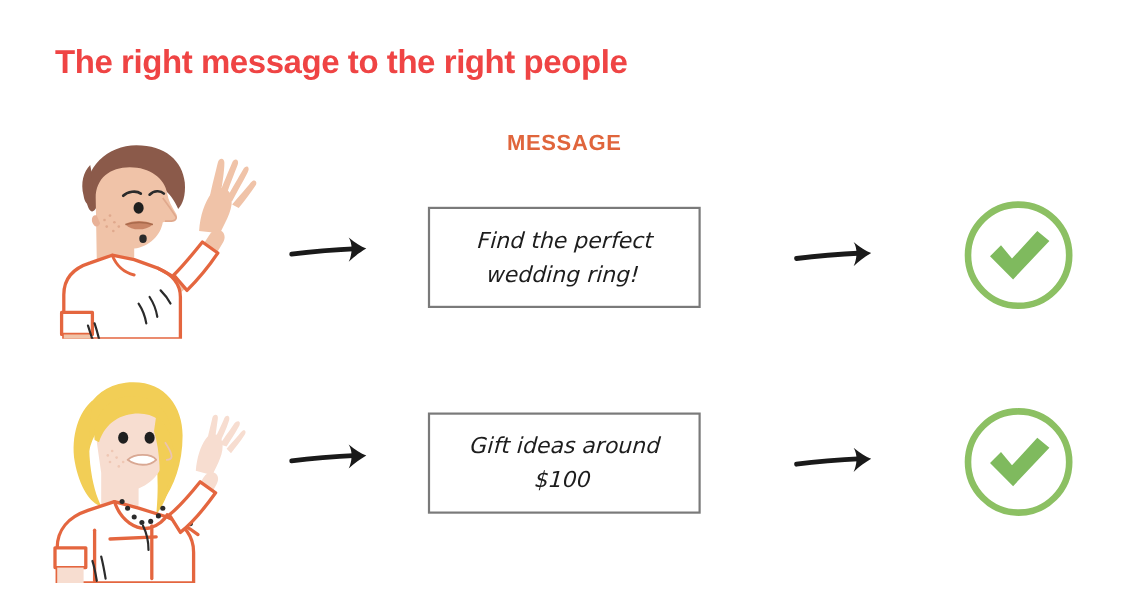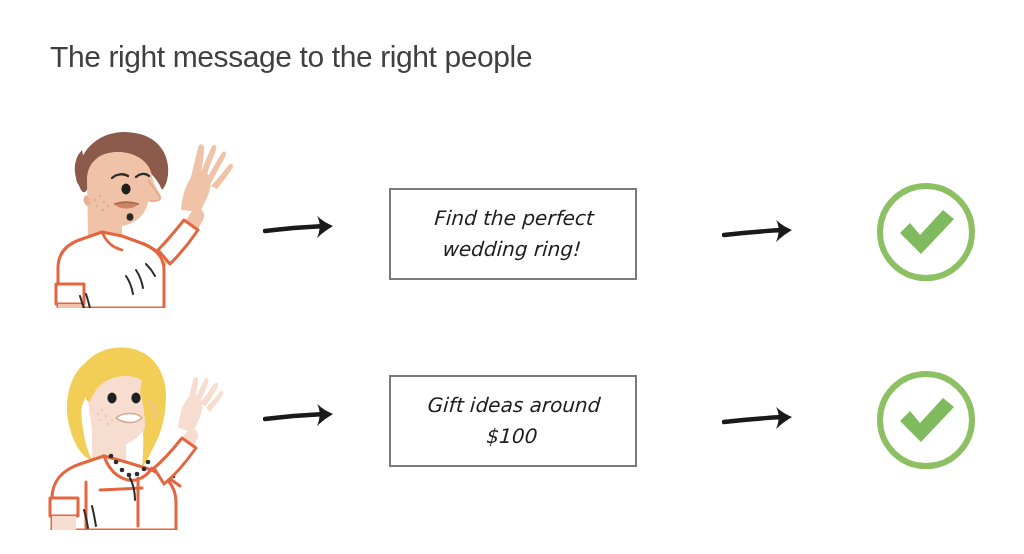--- a/index.html
+++ b/index.html
@@ -19,23 +19,23 @@
   }
 
   
   #page-title {
     position: absolute;
     left: 50px;
     top: 40px;
     width: 700px;
     font-family: "Liberation Sans", sans-serif;
     font-size: 30px;
-    font-weight: normal;
+    font-weight: bold;
     letter-spacing: -0.4px;
-    color: #404040;
+    color: #ef4444;
     white-space: nowrap;
   }
 
   
   #message-header {
     position: absolute;
     left: 389px;
     top: 119px;
     width: 248px;
     text-align: center;
@@ -101,20 +101,21 @@
   #character-man { left: 40px; top: 118px; width: 210px; height: 190px; }
   #character-woman { left: 30px; top: 330px; width: 215px; height: 200px; }
 </style>
 </head>
 <body>
 
 <div id="canvas">
 
   <div id="page-title">The right message to the right people</div>
 
+  <div id="message-header">MESSAGE</div>
 
   <div id="character-man" class="character">
     <svg viewBox="0 0 210 190" width="210" height="190" xmlns="http://www.w3.org/2000/svg">
 
       <g>
         <path d="M150 64 C153 50 156 38 158 30 C159 25 164 25 164 30 C164 38 162 50 160 62 Z" fill="#F0C3A8"></path>
         <path d="M158 62 C163 49 168 37 171 30 C173 25 178 27 176 32 C173 40 168 52 165 62 Z" fill="#F0C3A8"></path>
         <path d="M165 64 C171 53 177 43 181 36 C184 31 188 34 185 39 C181 47 175 57 171 65 Z" fill="#F0C3A8"></path>
         <path d="M171 68 C178 60 184 53 188 48 C191 44 195 47 192 51 C188 57 182 65 177 71 Z" fill="#F0C3A8"></path>
         <path d="M141 92 C142 78 146 66 152 58 C158 50 168 52 170 60 C173 70 166 82 160 94 Z" fill="#F0C3A8"></path>

